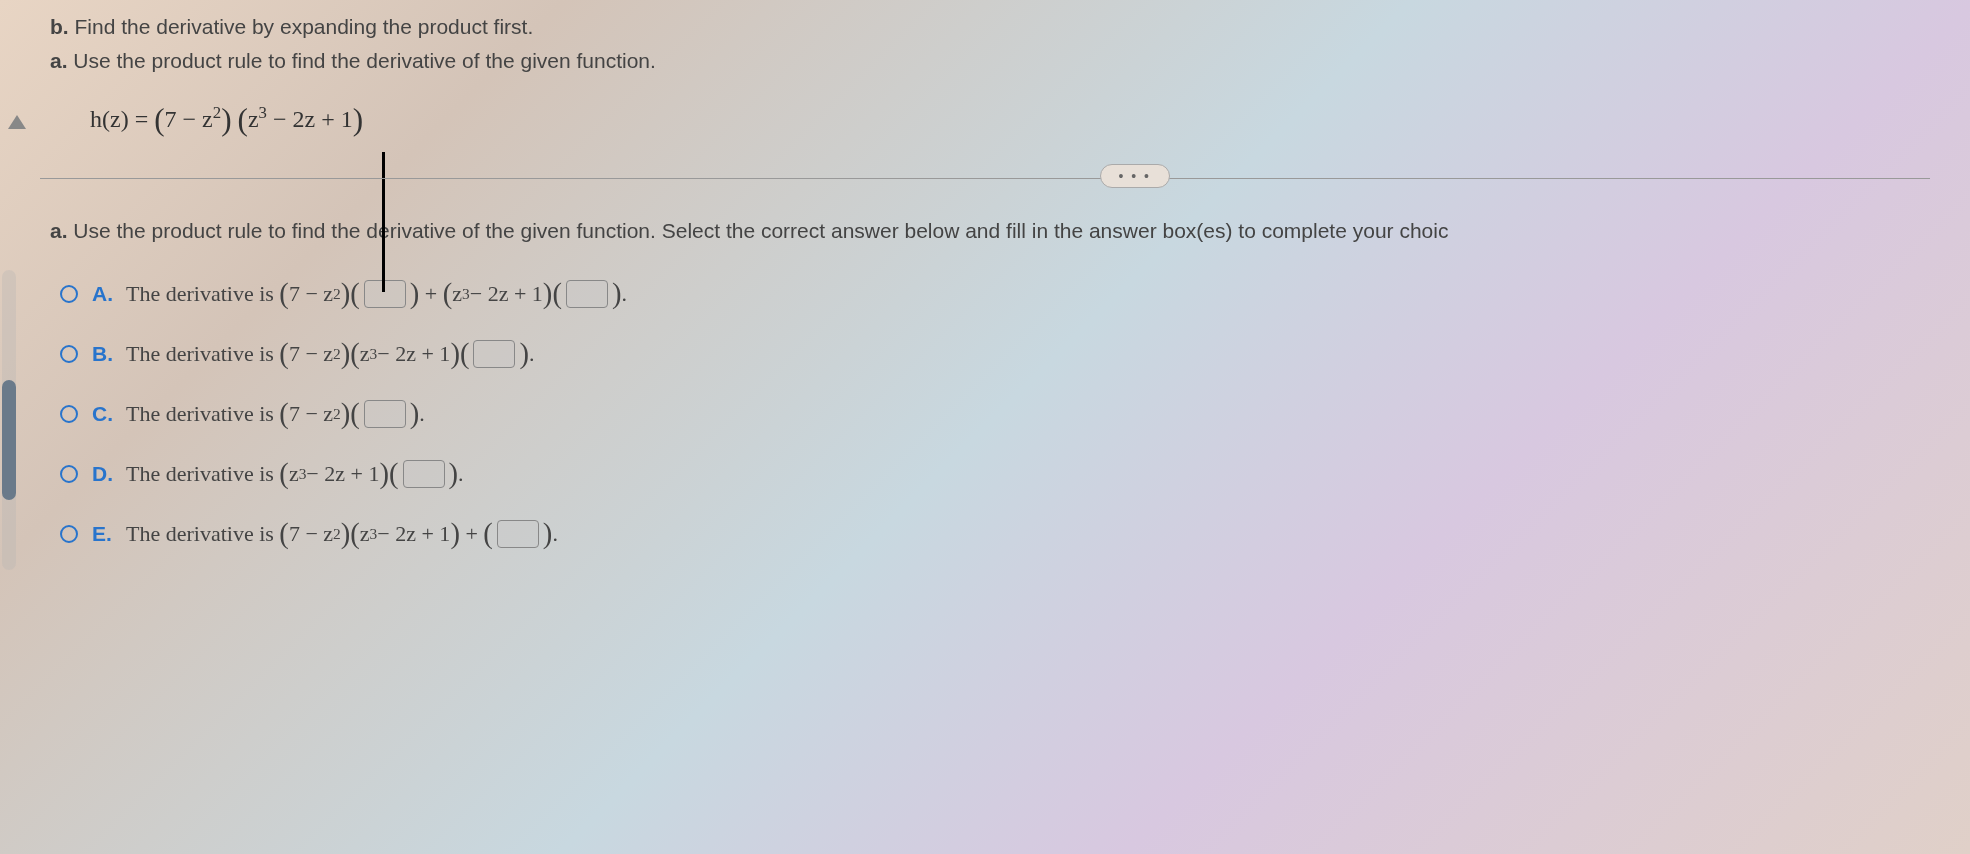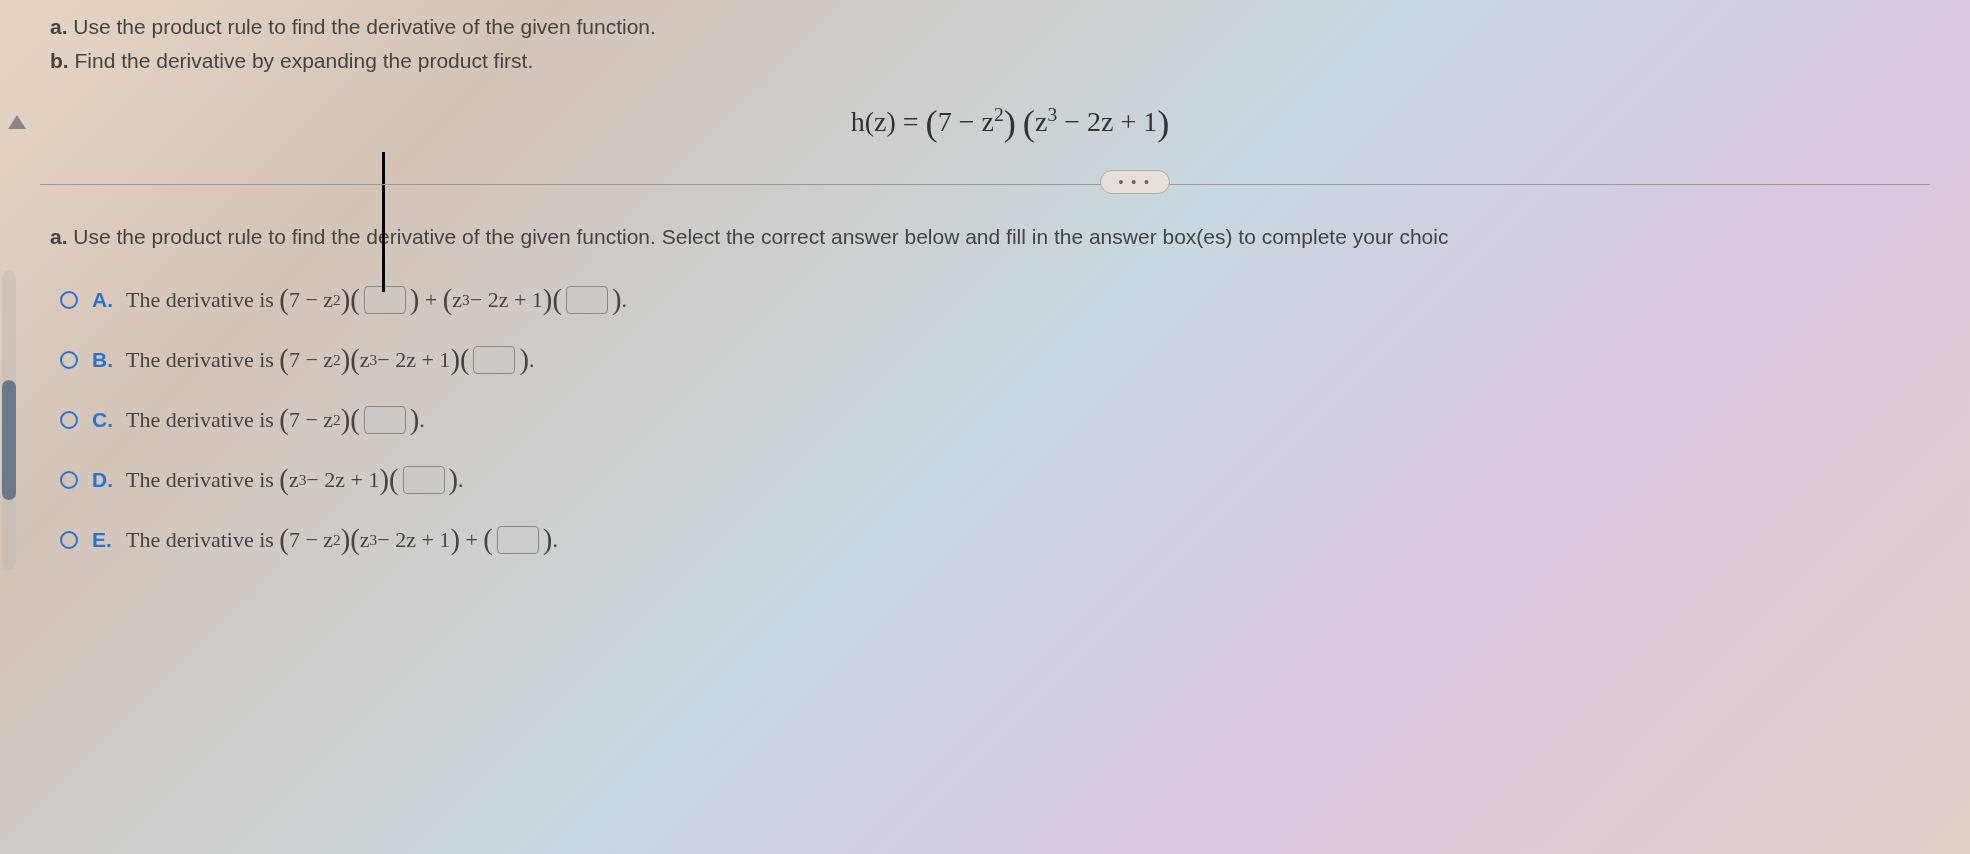--- a/index.html
+++ b/index.html
@@ -32,27 +32,26 @@
       position: absolute;
       left: 8px;
       top: 115px;
       width: 0;
       height: 0;
       border-left: 9px solid transparent;
       border-right: 9px solid transparent;
       border-bottom: 14px solid #888;
     }
     .formula {
-      font-size: 28px;
+      font-size: 24px;
       margin-left: 50px;
       margin-top: 25px;
       margin-bottom: 40px;
       color: #333;
       font-family: 'Times New Roman', serif;
-      text-align: center;
     }
     .divider-container {
       position: relative;
       margin: 30px 0 40px 0;
     }
     .divider {
       border: none;
       border-top: 1px solid #999;
       margin: 0;
     }
@@ -156,26 +155,26 @@
       vertical-align: -0.1em;
     }
   </style>
 </head>
 <body>
 
 <div class="scroll-arrow"></div>
 
 <div class="question-header">
   <div class="line">
+    <b>b.</b>
+    <span>Find the derivative by expanding the product first.</span>
+  </div>
+  <div class="line">
     <b>a.</b>
     <span>Use the product rule to find the derivative of the given function.</span>
-  </div>
-  <div class="line">
-    <b>b.</b>
-    <span>Find the derivative by expanding the product first.</span>
   </div>
 </div>
 
 <div class="formula">
   <span>h(z) =</span>
   <span class="paren-big">(</span>7 − z<sup>2</sup><span class="paren-big">)</span>
   <span class="paren-big">(</span>z<sup>3</sup> − 2z + 1<span class="paren-big">)</span>
 </div>
 
 <div class="cursor-line"></div>

